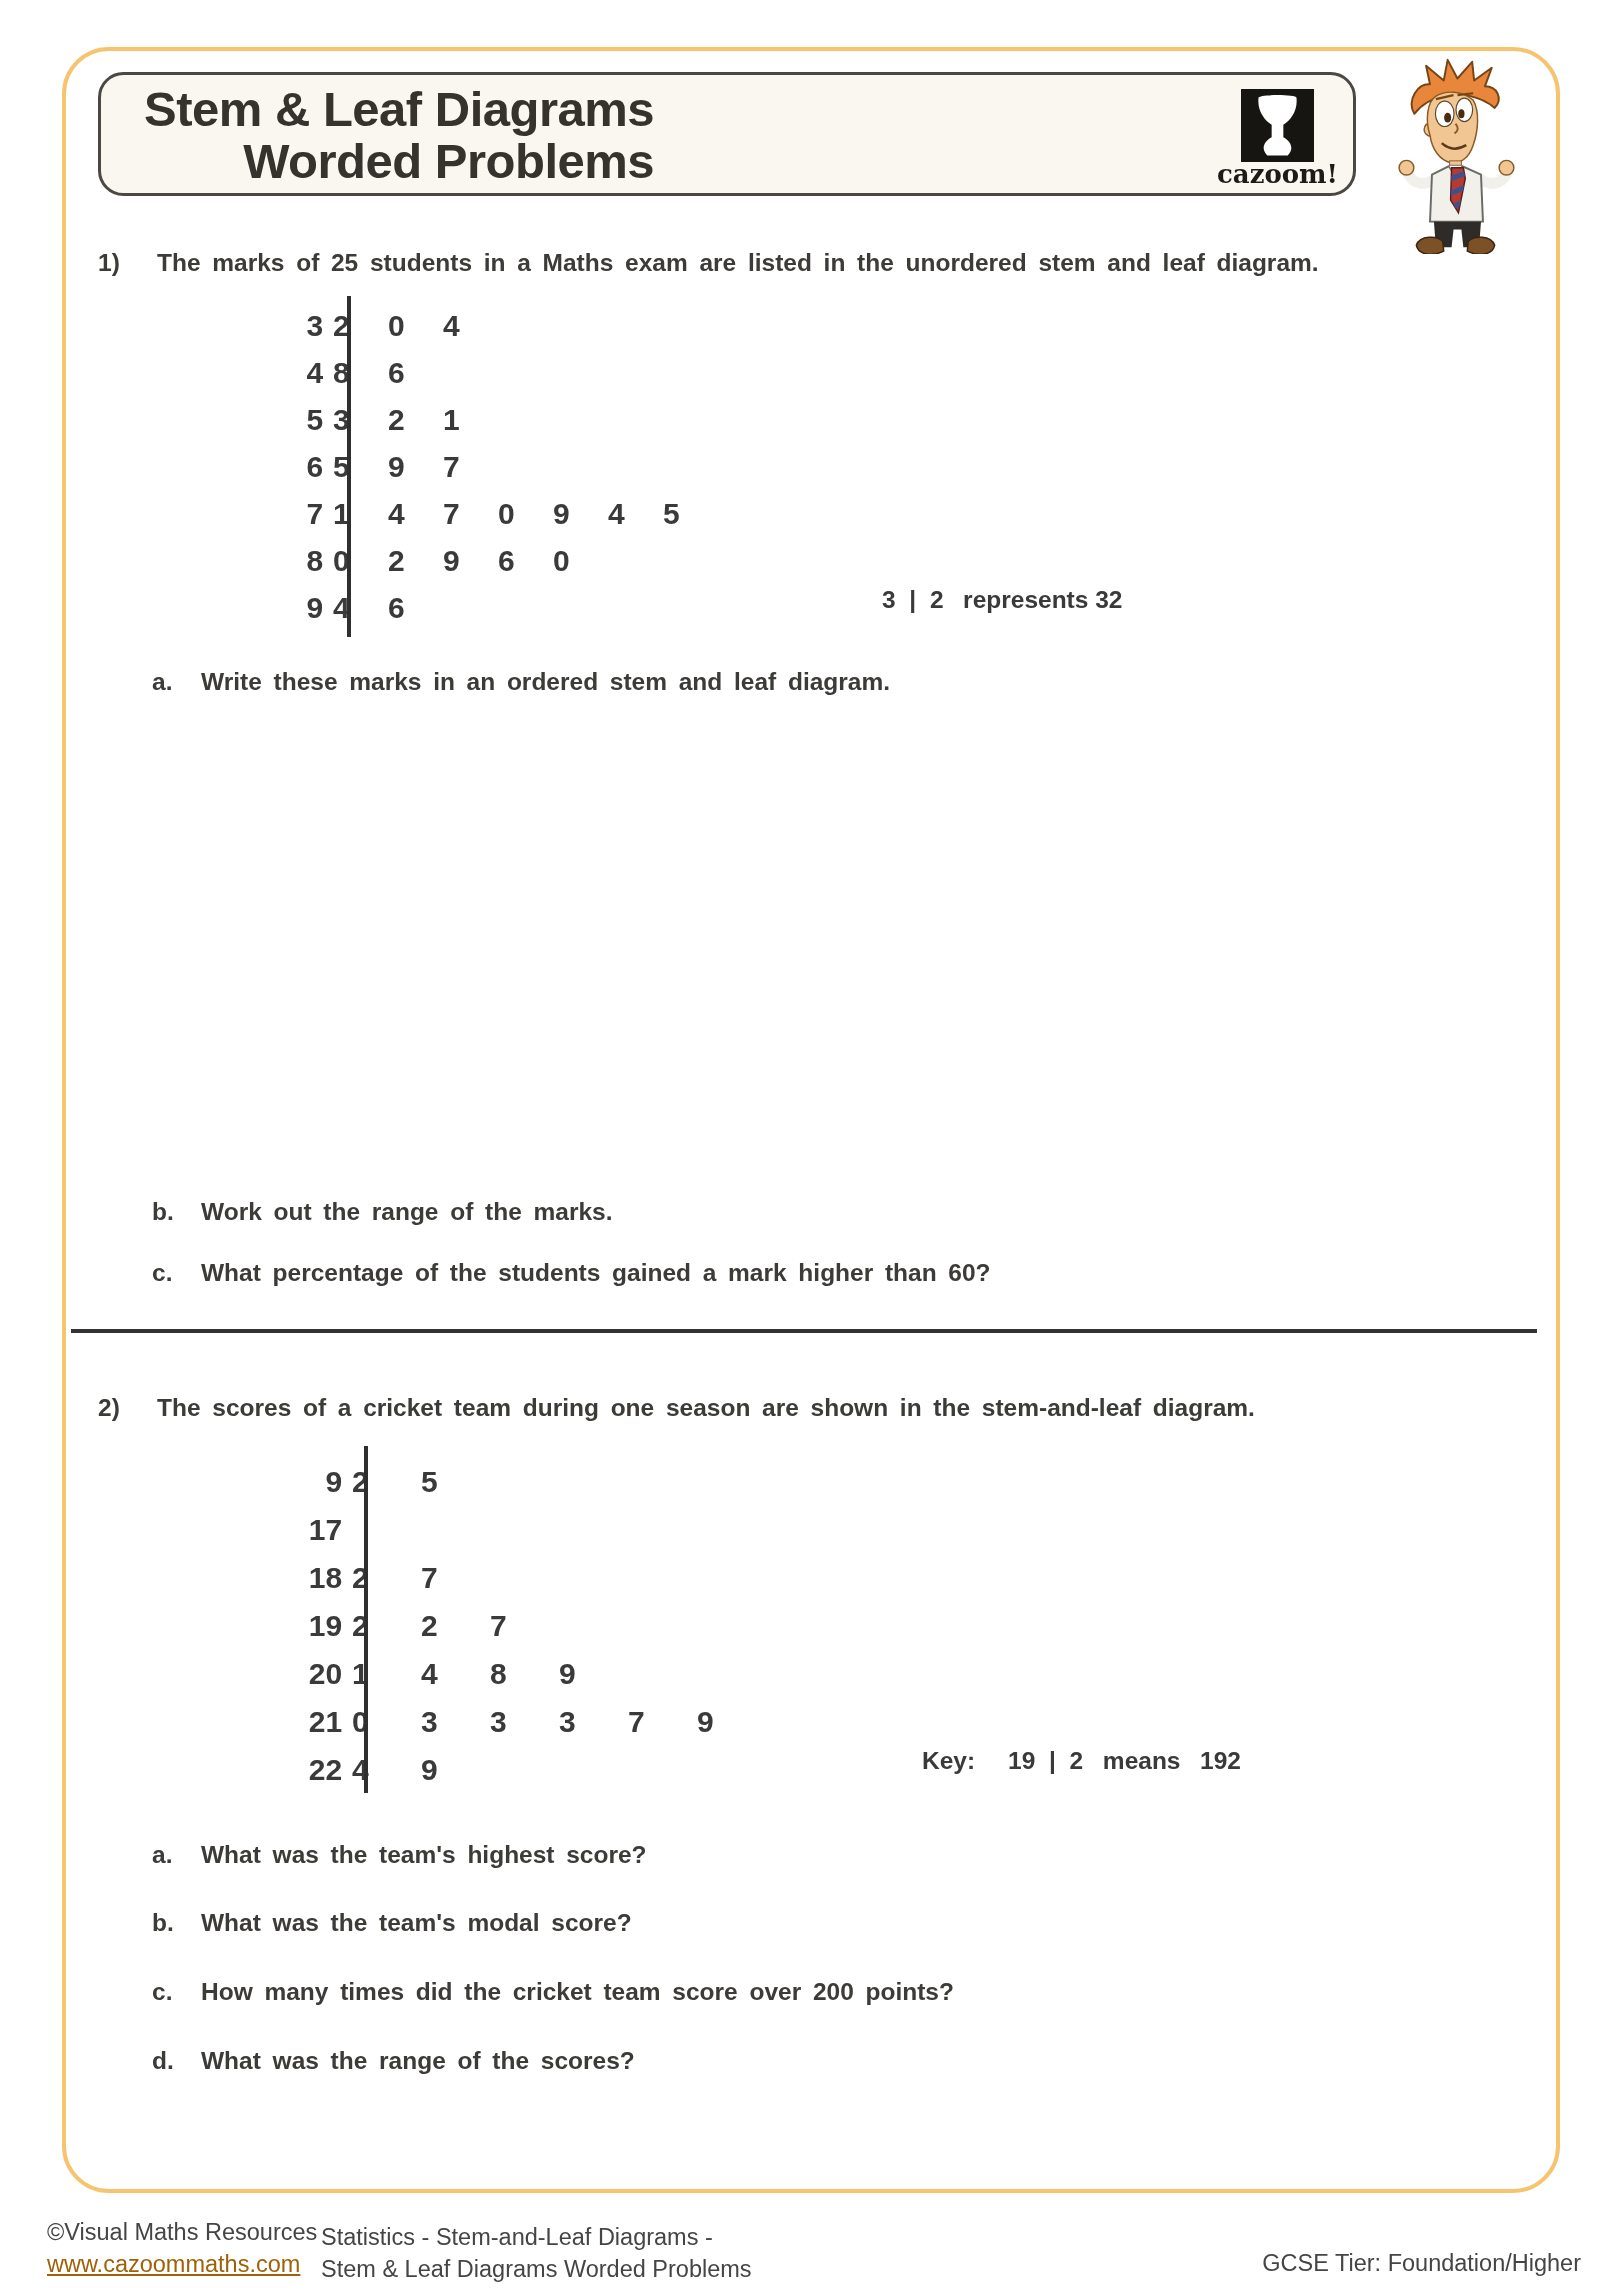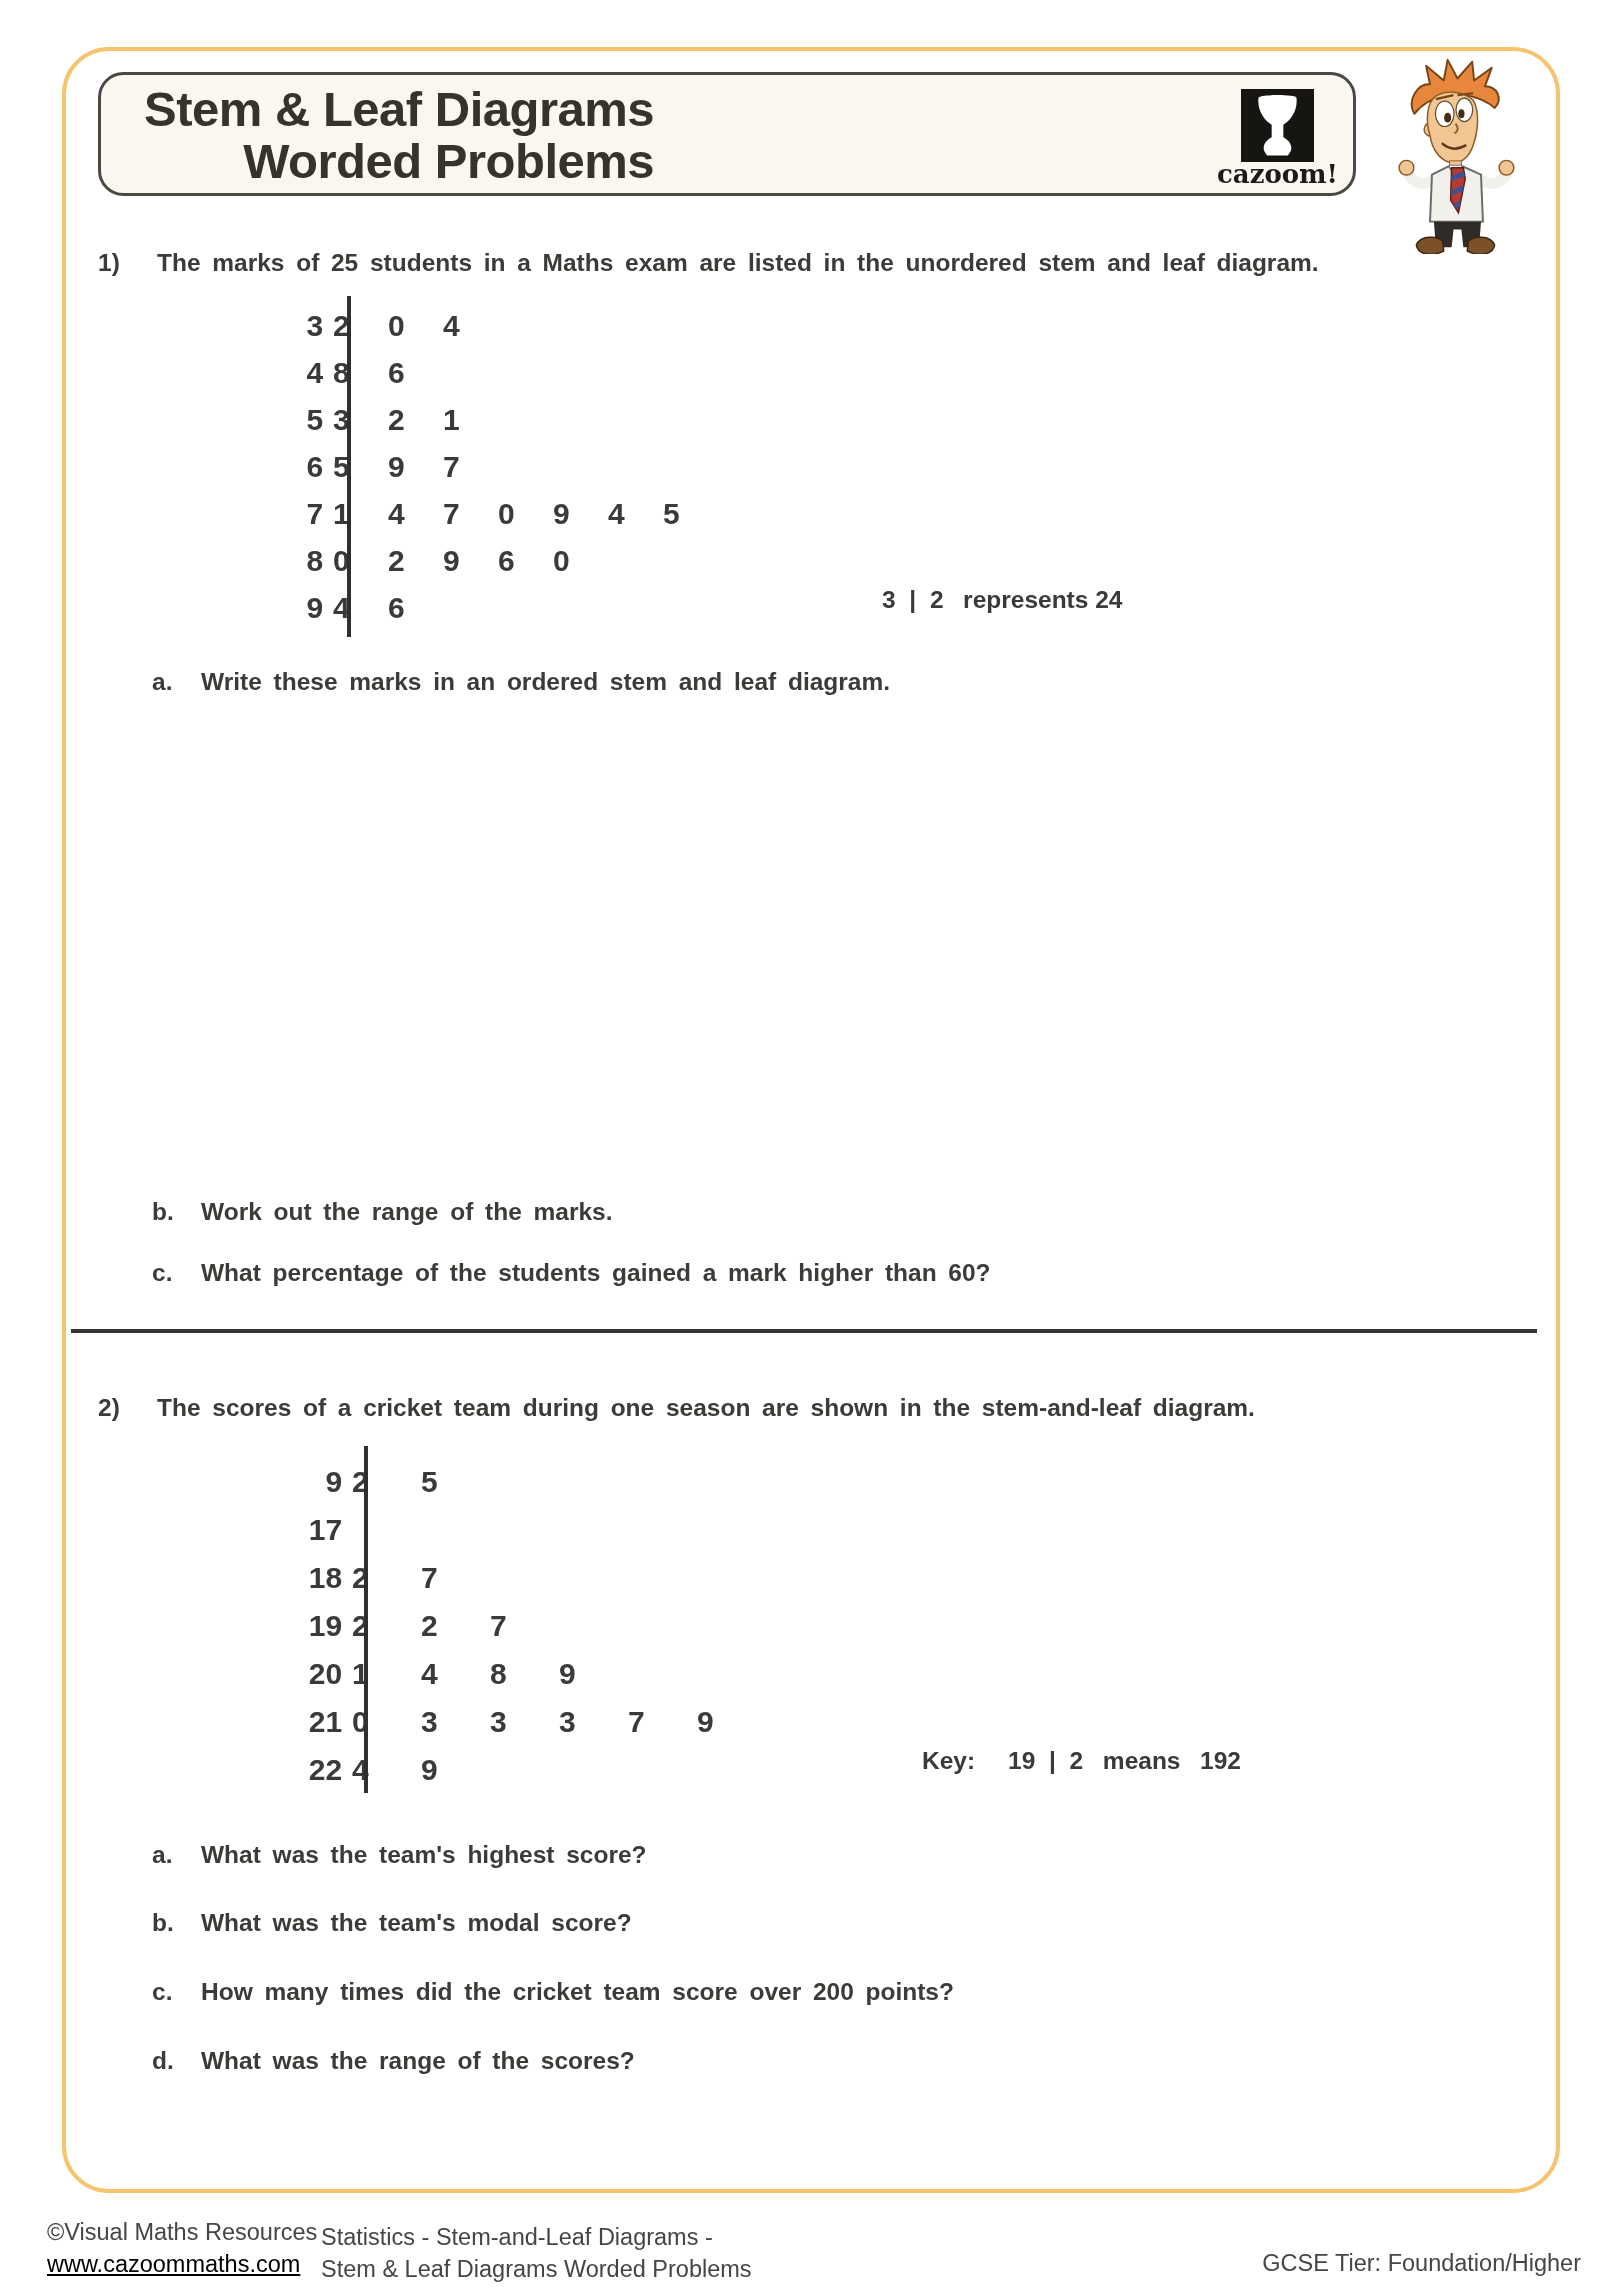--- a/index.html
+++ b/index.html
@@ -48,21 +48,21 @@
   .sl2 .sl-leaf:first-of-type{margin-left:44px;}
   .key-line{position:absolute;font-size:24.5px;font-weight:700;color:#3A3A3A;white-space:nowrap;}
   .key-line .gap-s{display:inline-block;width:13.7px;}
   .key-line .gap-m{display:inline-block;width:19.6px;}
   .key-line .gap-l{display:inline-block;width:33px;}
   .divider{position:absolute;left:71px;top:1329px;width:1466px;height:3.9px;background:#333333;}
   .footer{position:absolute;left:0;top:2210px;width:1621px;font-size:23.5px;color:#454545;font-weight:400;}
   .footer-left{position:absolute;left:47px;top:5.9px;line-height:32px;}
   .footer-center{position:absolute;left:321px;top:11px;width:980px;text-align:left;line-height:32px;}
   .footer-right{position:absolute;right:40px;top:40px;text-align:right;}
-  .footer a{color:#000000;text-decoration:underline;}
+  .footer a{color:#a16207;text-decoration:underline;}
 </style>
 </head>
 <body>
 
 <div class="page">
 
   <div class="outer-border"></div>
 
   <div class="header-box">
     <div class="page-title">
@@ -132,21 +132,21 @@
   <div class="sl-row"><span class="sl-stem">3</span><span class="sl-leaf">2</span><span class="sl-leaf">0</span><span class="sl-leaf">4</span></div>
       <div class="sl-row"><span class="sl-stem">4</span><span class="sl-leaf">8</span><span class="sl-leaf">6</span></div>
       <div class="sl-row"><span class="sl-stem">5</span><span class="sl-leaf">3</span><span class="sl-leaf">2</span><span class="sl-leaf">1</span></div>
       <div class="sl-row"><span class="sl-stem">6</span><span class="sl-leaf">5</span><span class="sl-leaf">9</span><span class="sl-leaf">7</span></div>
       <div class="sl-row"><span class="sl-stem">7</span><span class="sl-leaf">1</span><span class="sl-leaf">4</span><span class="sl-leaf">7</span><span class="sl-leaf">0</span><span class="sl-leaf">9</span><span class="sl-leaf">4</span><span class="sl-leaf">5</span></div>
       <div class="sl-row"><span class="sl-stem">8</span><span class="sl-leaf">0</span><span class="sl-leaf">2</span><span class="sl-leaf">9</span><span class="sl-leaf">6</span><span class="sl-leaf">0</span></div>
       <div class="sl-row"><span class="sl-stem">9</span><span class="sl-leaf">4</span><span class="sl-leaf">6</span></div>
     </div>
 
   <div class="key-line" style="left:882px;top:586px;">
-    <span>3</span><span class="gap-s"></span><span>|</span><span class="gap-s"></span><span>2</span><span class="gap-m"></span><span>represents</span>&nbsp;<span>24</span>
+    <span>3</span><span class="gap-s"></span><span>|</span><span class="gap-s"></span><span>2</span><span class="gap-m"></span><span>represents</span>&nbsp;<span>32</span>
   </div>
 
   <div class="part-line" style="left:152px;top:668px;">
     <span class="part-label">a.</span>
     <span class="part-text">Write these marks in an ordered stem and leaf diagram.</span>
   </div>
   <div class="part-line" style="left:152px;top:1198px;">
     <span class="part-label">b.</span>
     <span class="part-text">Work out the range of the marks.</span>
   </div>

